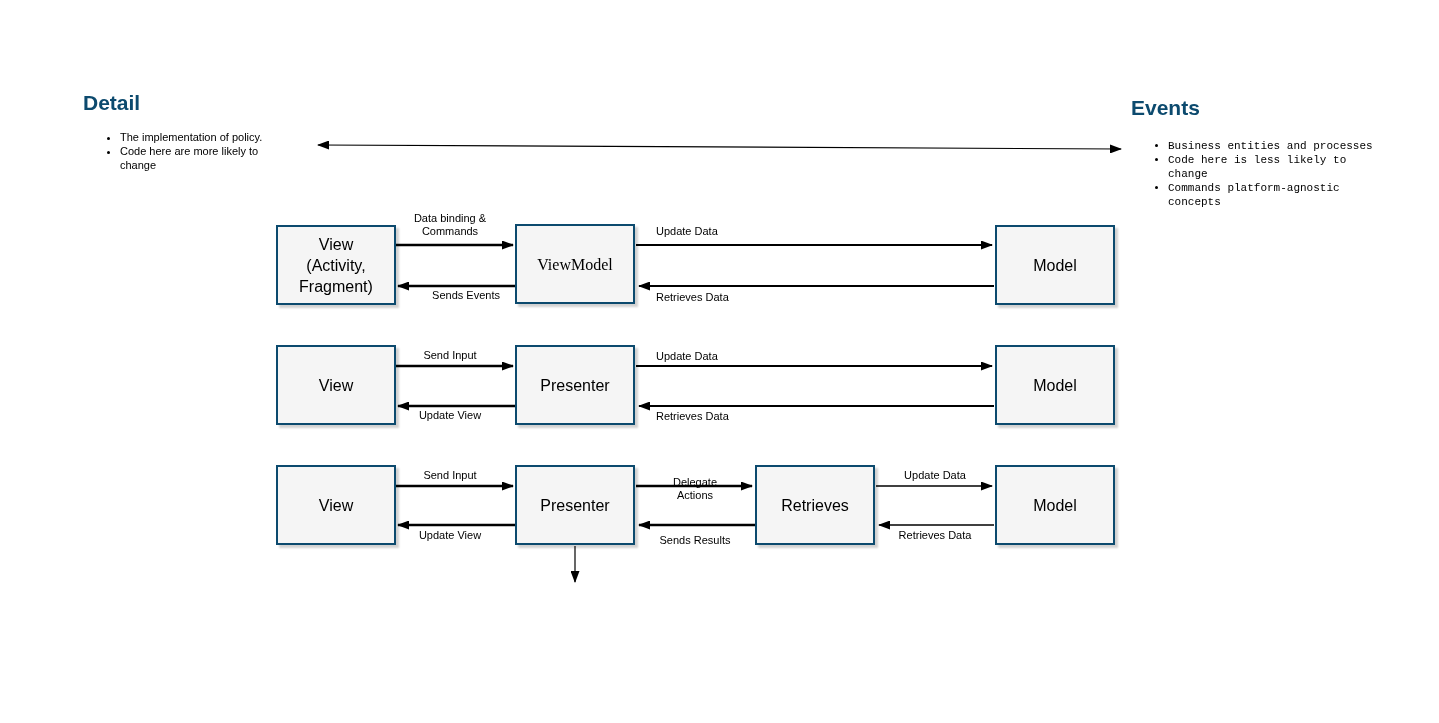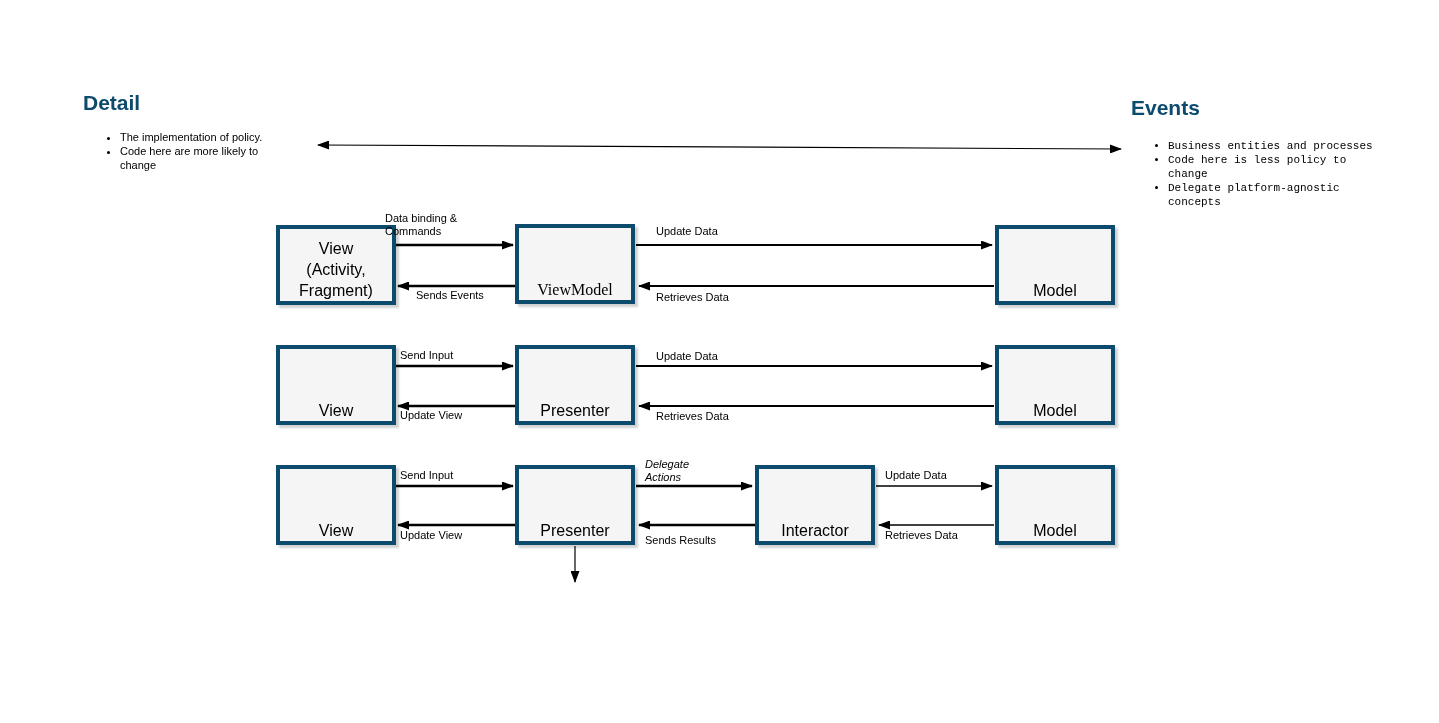--- a/index.html
+++ b/index.html
@@ -2,28 +2,28 @@
 <html><head>
 <meta charset="utf-8">
 <style>
   * { margin:0; padding:0; box-sizing:border-box; }
   html,body { background:#ffffff; }
   body { font-family:"Liberation Sans", sans-serif; color:#000; }
   .canvas { position:relative; width:1439px; height:723px; background:#ffffff; overflow:hidden; }
   .svg-layer { position:absolute; left:0; top:0; width:1439px; height:723px; }
   .box {
     position:absolute; width:120px; height:80px;
-    background:#f5f5f5; border:4px solid #0c4a6e;
+    background:#f5f5f5; border:2px solid #0c4a6e;
     box-shadow:3px 3px 2px rgba(0,0,0,0.18);
-    display:flex; align-items:flex-end; justify-content:center;
+    display:flex; align-items:center; justify-content:center;
     text-align:center; z-index:2;
   }
   .box-label { font-size:16px; line-height:21px; white-space:pre-line; color:#000; }
   .alabel { position:absolute; font-size:11px; line-height:13px; white-space:pre-line; color:#000; z-index:3; }
-  .alabel.center { text-align:left; }
+  .alabel.center { text-align:center; }
   .section-title { position:absolute; font-size:21px; font-weight:bold; color:#0c4a6e; z-index:3; }
   .bullets { position:absolute; font-size:11px; line-height:14px; list-style:disc; padding-left:16px; color:#000; z-index:3; }
   .arrow-line { stroke:#000; }
   .s25 { stroke-width:2.4px; }
   .s20 { stroke-width:2px; }
   .s15 { stroke-width:1.5px; }
   .s12 { stroke-width:1.2px; }
 </style>
 </head>
 <body>
@@ -60,22 +60,22 @@
 
   <div class="section-title" style="left:83px; top:91px;">Detail</div>
   <ul class="bullets" style="left:104px; top:130px; width:162px;">
     <li>The implementation of policy.</li>
     <li>Code here are more likely to change</li>
   </ul>
 
   <div class="section-title" style="left:1131px; top:96px;">Events</div>
   <ul class="bullets" style="left:1152px; top:139px; width:230px;font-family:Liberation Mono, monospace;">
     <li>Business entities and processes</li>
-    <li>Code here is less policy to change</li>
-    <li>Delegate platform-agnostic concepts</li>
+    <li>Code here is less likely to change</li>
+    <li>Commands platform-agnostic concepts</li>
   </ul>
 
   <div class="box" style="left:276px; top:225px;">
     <span class="box-label">View
 (Activity,
 Fragment)</span>
   </div>
   <div class="box" style="left:515px; top:224px;font-family:Liberation Serif, serif;">
     <span class="box-label">ViewModel</span>
   </div>
@@ -104,27 +104,27 @@
   <div class="alabel" style="left:656px; top:350px;">Update Data</div>
   <div class="alabel" style="left:656px; top:410px;">Retrieves Data</div>
 
   <div class="box" style="left:276px; top:465px;">
     <span class="box-label">View</span>
   </div>
   <div class="box" style="left:515px; top:465px;">
     <span class="box-label">Presenter</span>
   </div>
   <div class="box" style="left:755px; top:465px;">
-    <span class="box-label">Interactor</span>
+    <span class="box-label">Retrieves</span>
   </div>
   <div class="box" style="left:995px; top:465px;">
     <span class="box-label">Model</span>
   </div>
 
   <div class="alabel center" style="left:400px; top:469px; width:100px;">Send Input</div>
   <div class="alabel center" style="left:400px; top:529px; width:100px;">Update View</div>
-  <div class="alabel center" style="left:645px; top:458px; width:100px;font-style:italic;">Delegate
+  <div class="alabel center" style="left:645px; top:476px; width:100px;">Delegate
 Actions</div>
   <div class="alabel center" style="left:645px; top:534px; width:100px;">Sends Results</div>
   <div class="alabel center" style="left:885px; top:469px; width:100px;">Update Data</div>
   <div class="alabel center" style="left:885px; top:529px; width:100px;">Retrieves Data</div>
 
 </div>
 
 </body></html>

